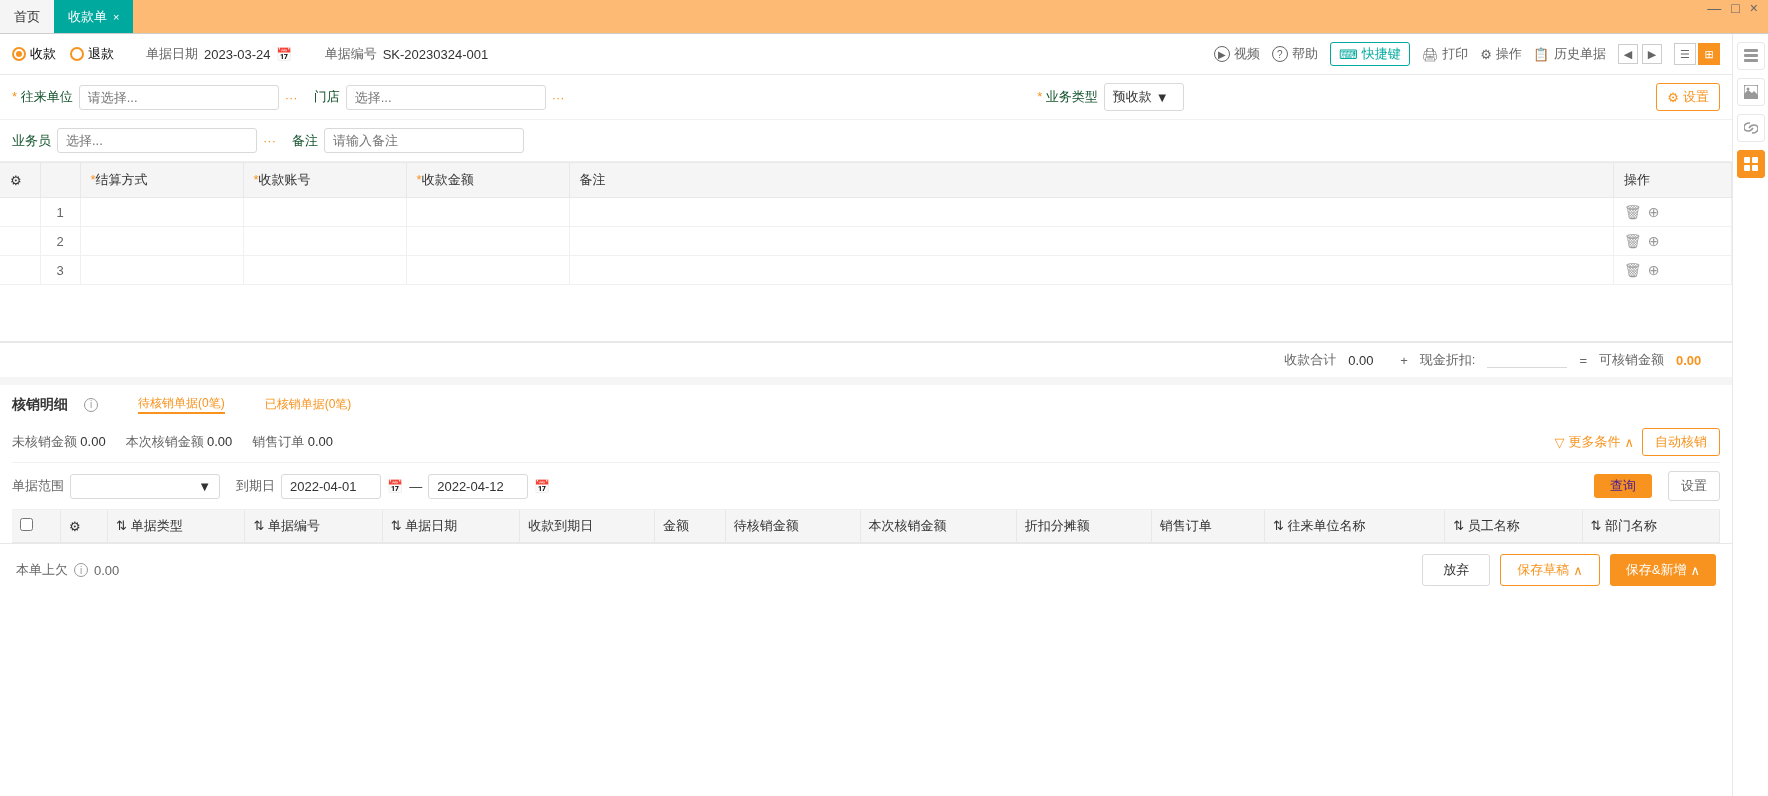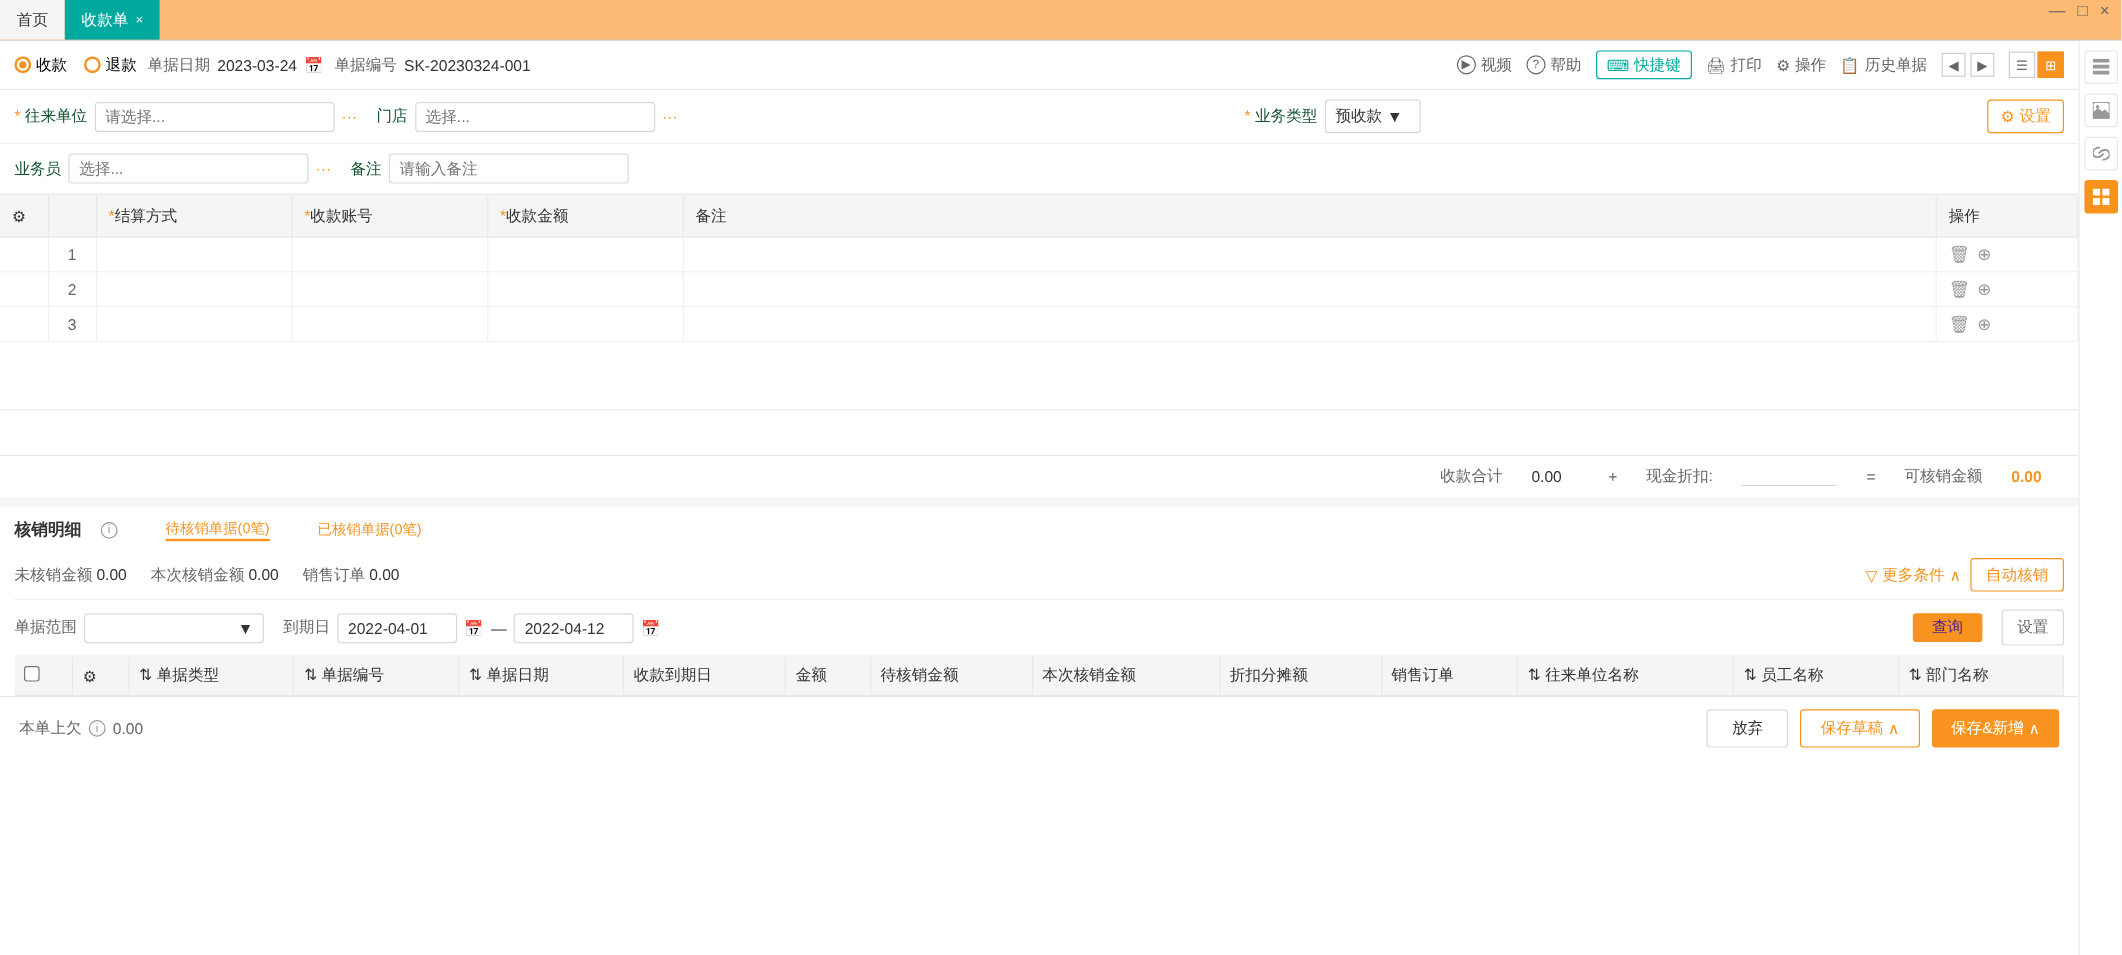--- a/index.html
+++ b/index.html
@@ -63,21 +63,21 @@
       flex-direction: column;
       overflow: hidden;
     }
 
     
     .toolbar {
       display: flex;
       align-items: center;
       padding: 8px 12px;
       border-bottom: 1px solid #e8e8e8;
-      gap: 9px;
+      gap: 32px;
       background: #fff;
     }
     .radio-group {
       display: flex;
       gap: 14px;
     }
     .radio-item {
       display: flex;
       align-items: center;
       gap: 4px;
@@ -295,24 +295,23 @@
       width: 40px;
       text-align: center;
     }
 
     
     .summary-row {
       display: flex;
       align-items: center;
       justify-content: flex-end;
       padding: 8px 16px;
-      gap: 24px;
+      gap: 12px;
       border-top: 1px solid #e8e8e8;
       background: #fff;
-      margin-top: 37px;
     }
     .summary-label {
       color: #666;
     }
     .summary-value {
       color: #333;
       min-width: 40px;
     }
     .summary-value.orange {
       color: #f7931e;

